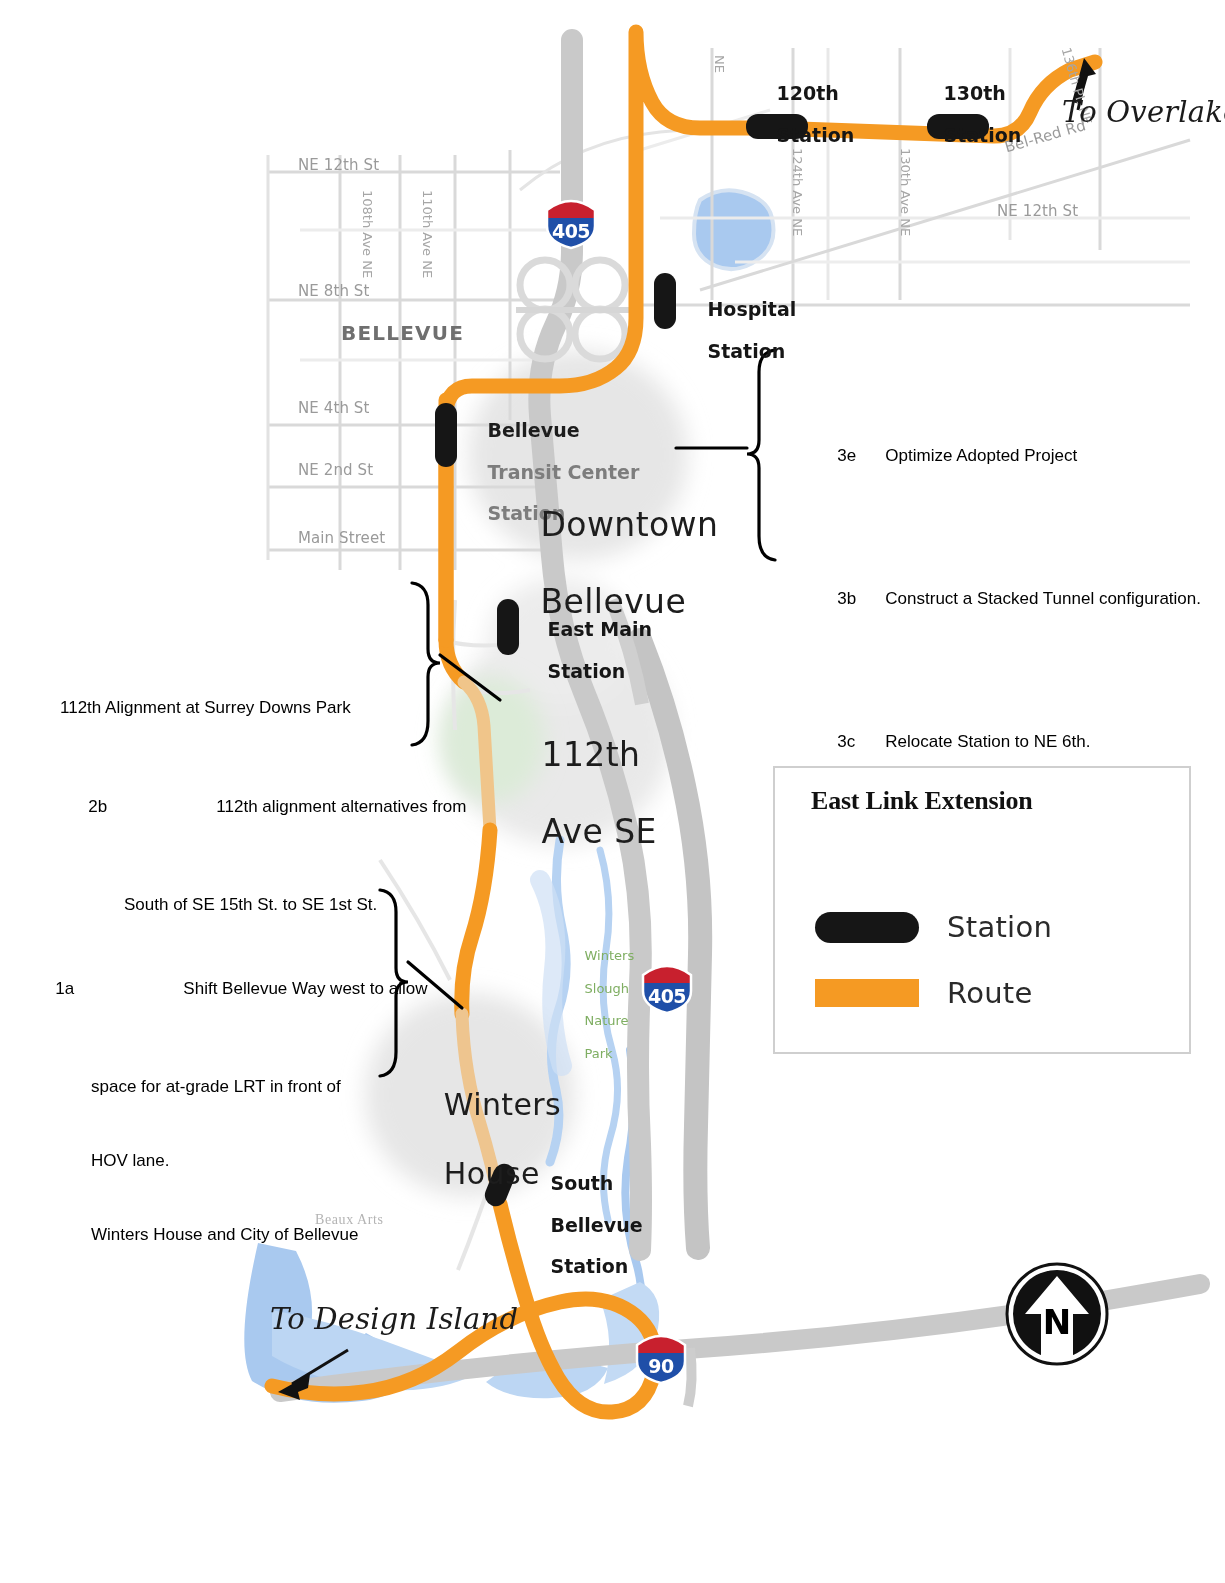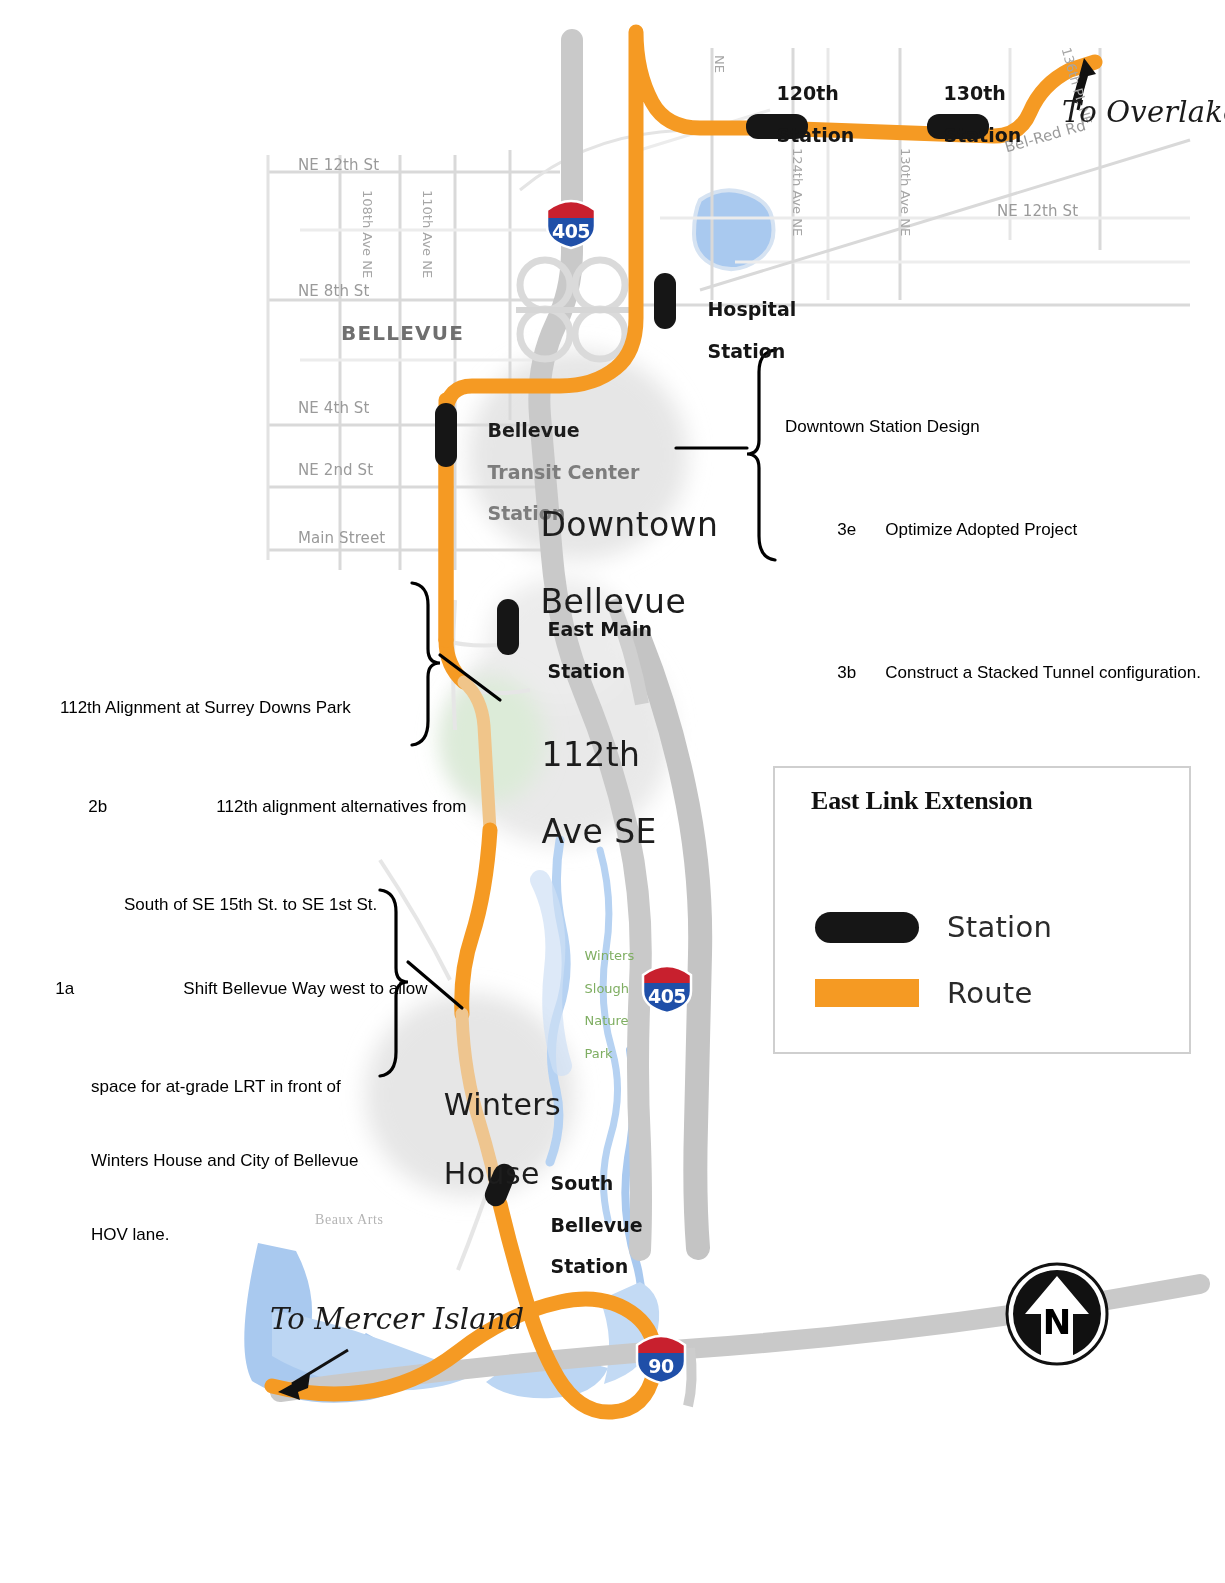--- a/index.html
+++ b/index.html
@@ -490,24 +490,23 @@
     <span>112th</span><br>
     <span>Ave SE</span>
   </div>
 
   <div class="lbl area-lbl sm" style="left:404px; top:1053px;">
     <span>Winters</span><br>
     <span>House</span>
   </div>
 
   <div class="lbl dest" style="left:1062px; top:96px;">To Overlake</div>
-  <div class="lbl dest" style="left:270px; top:1303px;">To Mercer Island</div>
+  <div class="lbl dest" style="left:270px; top:1303px;">To Design Island</div>
 
   <div class="lbl callout callout-right" style="left:785px; top:366px; width:420px;">
-    <span class="head">Downtown Station Design</span>
     <span class="row" style="margin-top:4px; padding-left:24px;">
       <span class="code">3e</span><span>Optimize Adopted Project</span>
     </span>
     <span class="row" style="margin-top:20px; padding-left:24px;">
       <span class="code">3b</span><span>Construct a Stacked Tunnel configuration.</span>
     </span>
     <span class="row" style="margin-top:20px; padding-left:24px;">
       <span class="code">3c</span><span>Relocate Station to NE 6th.</span>
     </span>
   </div>
@@ -518,22 +517,22 @@
       <span class="code">2b</span><span>112th alignment alternatives from</span>
     </span>
     <span class="cont">South of SE 15th St. to SE 1st St.</span>
   </div>
 
   <div class="lbl callout callout-left" style="left:27px; top:903px; width:360px;">
     <span class="sub">
       <span class="code">1a</span><span>Shift Bellevue Way west to allow</span>
     </span>
     <span class="cont">space for at-grade LRT in front of</span>
+    <span class="cont">HOV lane.</span>
     <span class="cont">Winters House and City of Bellevue</span>
-    <span class="cont">HOV lane.</span>
   </div>
 
   <div id="legend">
     <div id="legend-title">East Link Extension</div>
 
     <div class="legend-row" style="top:142px;">
       <div class="legend-swatch-station"></div>
       <div class="legend-text">Station</div>
     </div>
 

